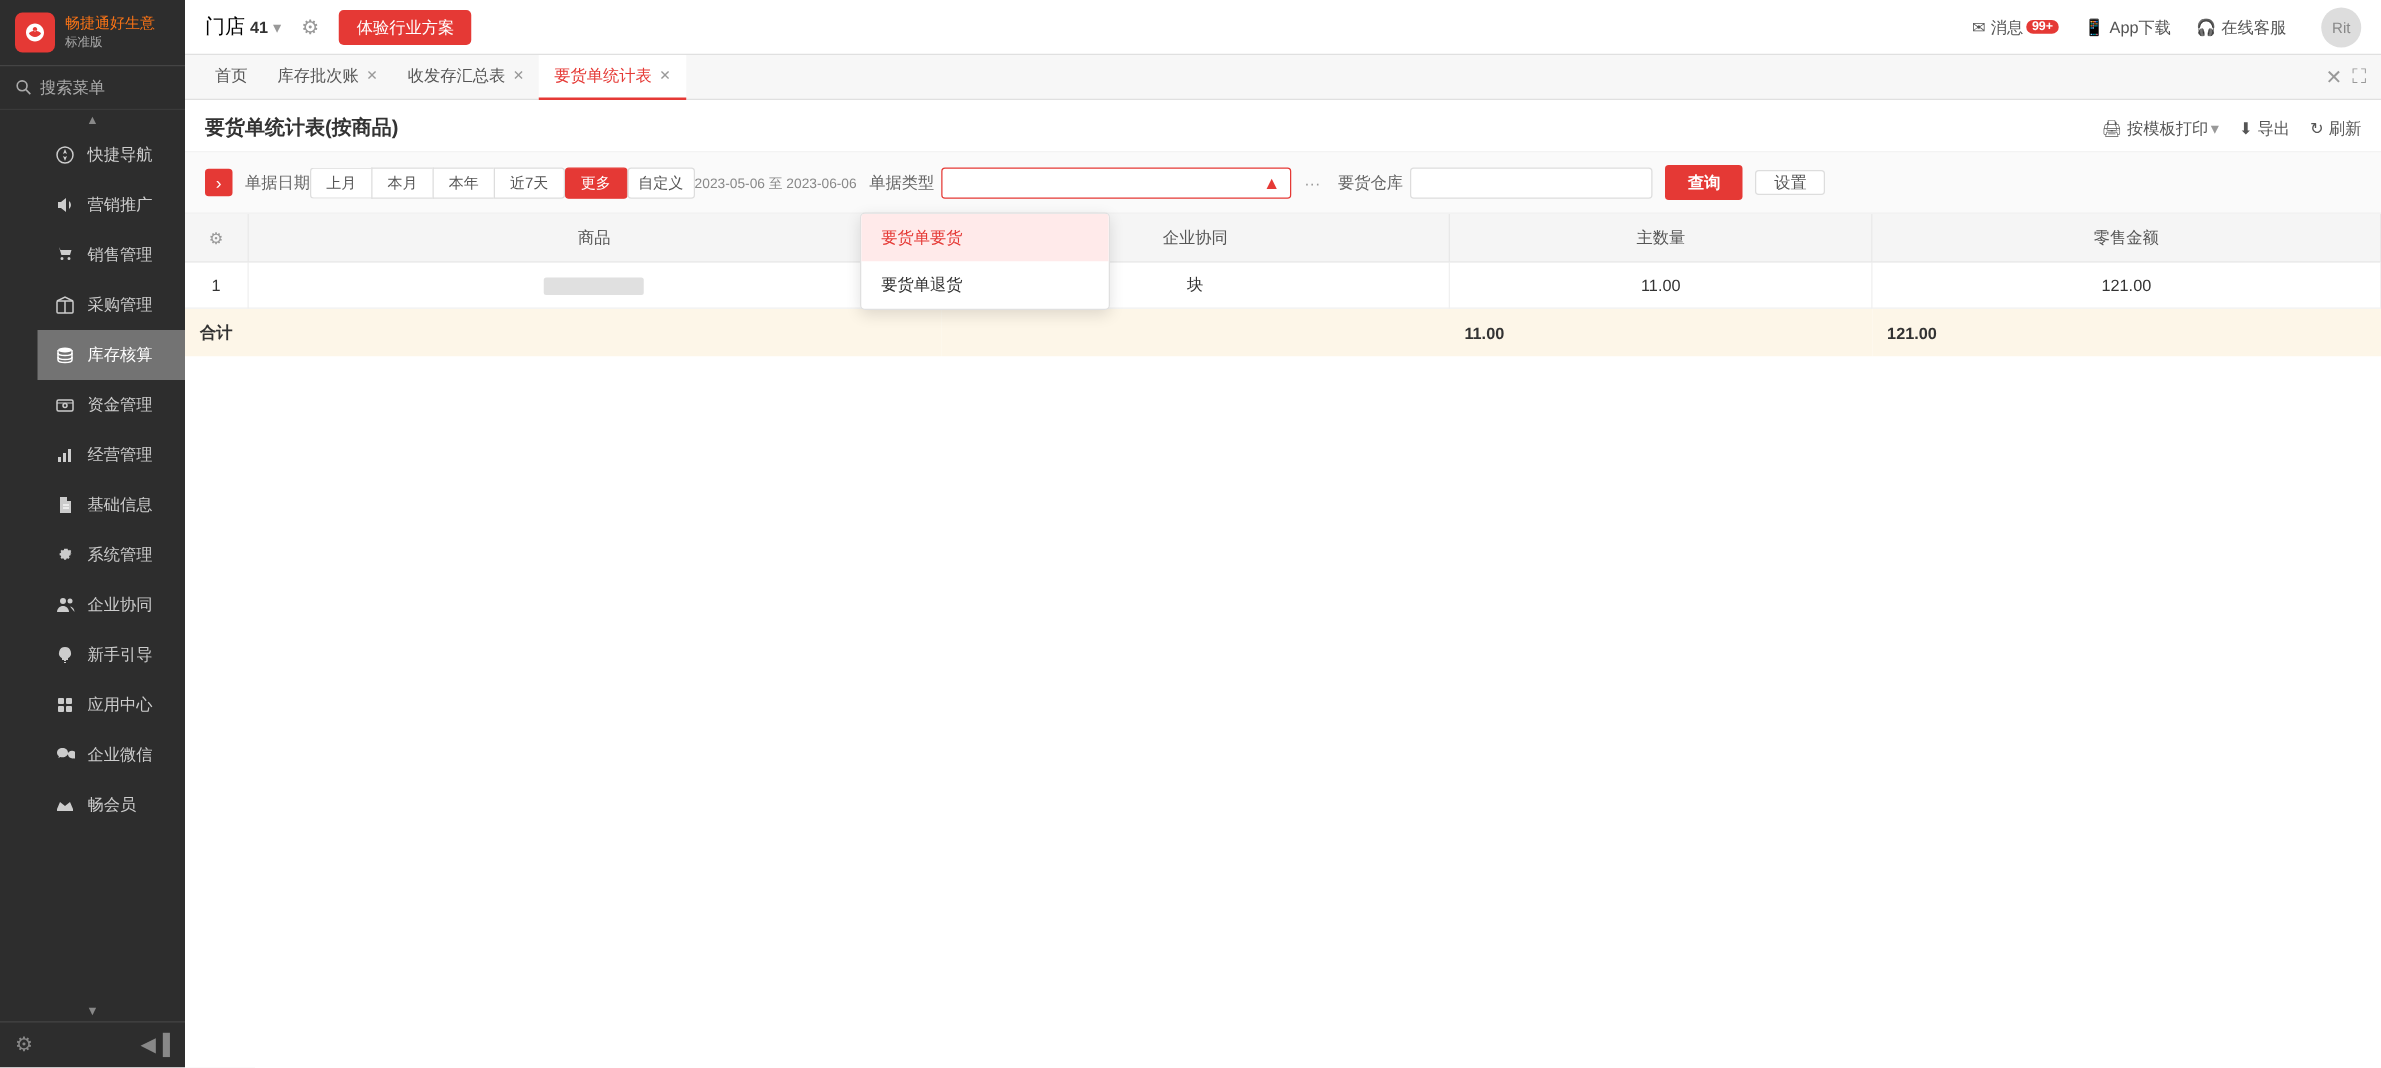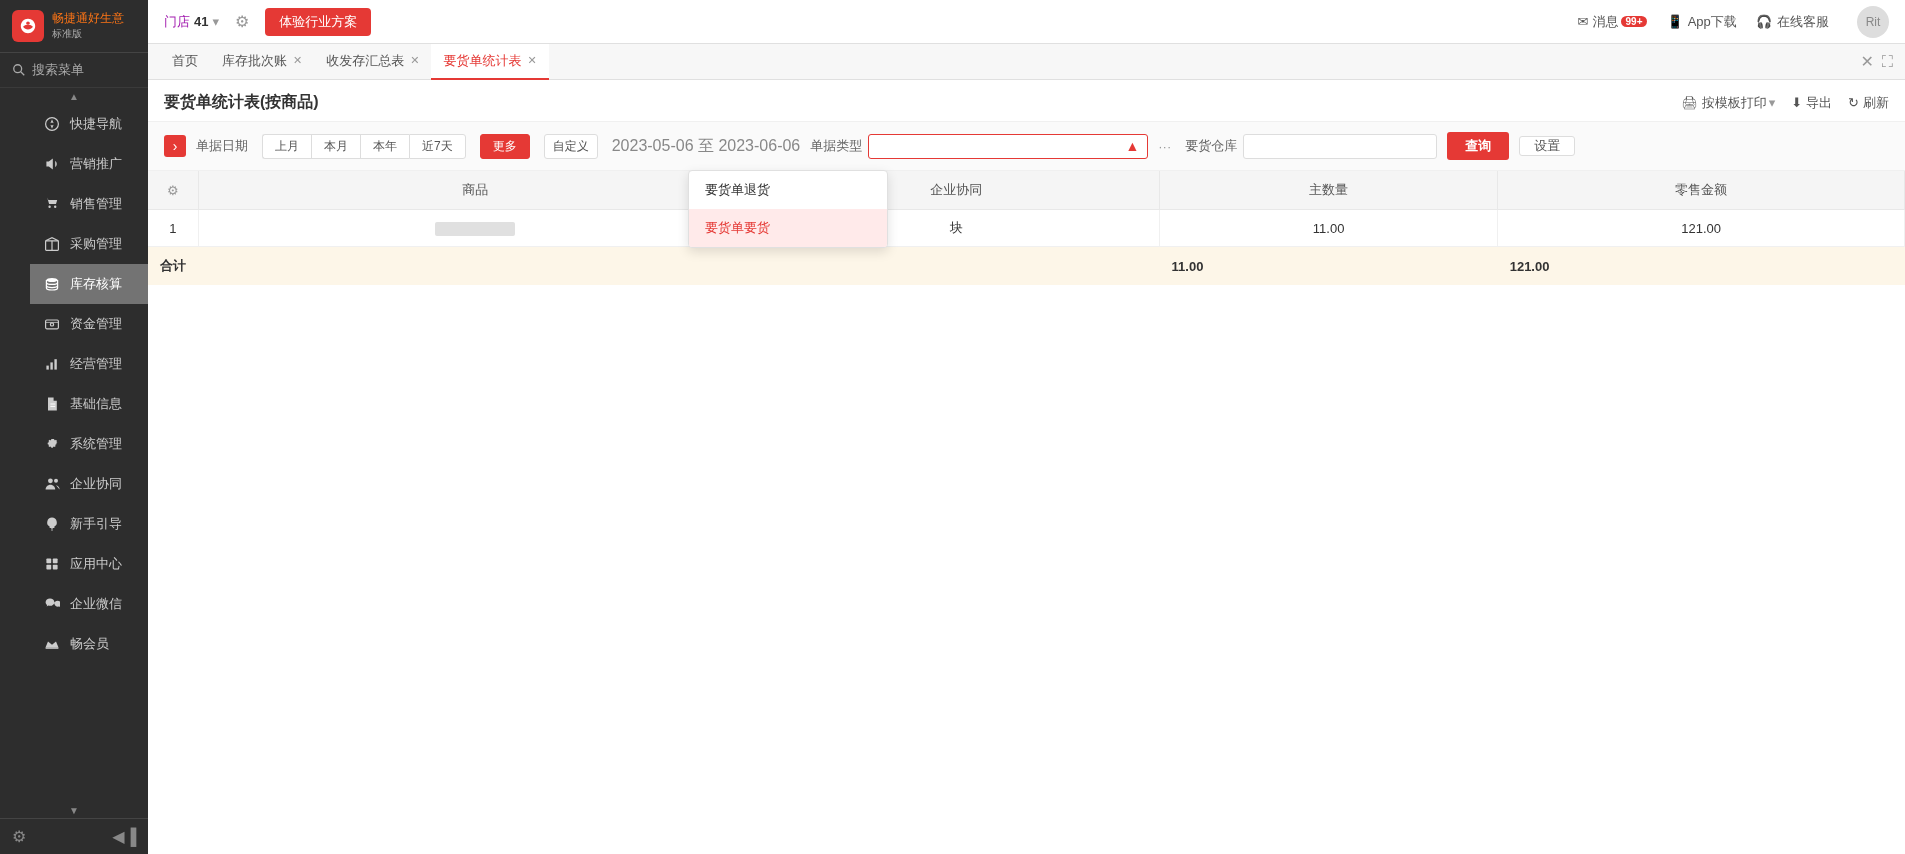--- a/index.html
+++ b/index.html
@@ -91,21 +91,21 @@
       flex-shrink: 0;
     }
     .topbar-left { display: flex; align-items: center; flex: 1; }
     .topbar-store {
       display: flex;
       align-items: center;
       color: #333;
       font-size: 13px;
       margin-right: 16px;
     }
-    .topbar-store-name { color: #a21caf; font-size: 13px; }
+    .topbar-store-name { color: #000000; font-size: 16px; }
     .topbar-store-num { color: #333; font-weight: bold; margin: 0 4px; }
     .topbar-gear { color: #999; margin-right: 16px; cursor: pointer; font-size: 16px; }
     .topbar-trial-btn {
       background: #e53935;
       color: #fff;
       border: none;
       border-radius: 4px;
       padding: 5px 14px;
       cursor: pointer;
       font-size: 13px;
@@ -218,21 +218,21 @@
       background: #e53935;
       color: white;
       border-radius: 3px;
       display: flex;
       align-items: center;
       justify-content: center;
       cursor: pointer;
       font-size: 14px;
       flex-shrink: 0;
     }
-    .filter-group { display: flex; align-items: center; gap: 14px; }
+    .filter-group { display: flex; align-items: center; gap: 0; }
     .filter-label { color: #666; font-size: 13px; white-space: nowrap; }
     .filter-period-btns { display: flex; gap: 0; }
     .filter-period-btn {
       padding: 3px 12px;
       border: 1px solid #ddd;
       background: #fff;
       color: #555;
       font-size: 12px;
       cursor: pointer;
       border-right: none;
@@ -248,21 +248,21 @@
     }
     .filter-custom-btn {
       padding: 3px 8px;
       border: 1px solid #ddd;
       background: #fff;
       color: #555;
       font-size: 12px;
       cursor: pointer;
       border-radius: 3px;
     }
-    .filter-date-range { font-size: 16px; color: #888; }
+    .filter-date-range { font-size: 11px; color: #888; }
 
     .filter-select-group { display: flex; align-items: center; gap: 6px; }
     .filter-select-wrapper {
       position: relative;
       display: flex;
       align-items: center;
       border: 1px solid #e53935;
       border-radius: 3px;
       background: #fff;
       min-width: 280px;
@@ -681,22 +681,22 @@
 
       <div class="filter-select-group">
         <span class="filter-label">要货仓库</span>
         <input class="filter-warehouse-input" type="text" value="" style="">
       </div>
 
       <button class="filter-query-btn">查询</button>
       <button class="filter-set-btn">设置</button>
 
       <div class="dropdown-menu">
+        <div class="dropdown-item selected">要货单要货</div>
         <div class="dropdown-item">要货单退货</div>
-        <div class="dropdown-item selected">要货单要货</div>
       </div>
     </div>
 
     <div class="table-container">
       <table>
         <thead>
           <tr>
             <th>
               <span class="table-settings-icon">⚙</span>
             </th>

